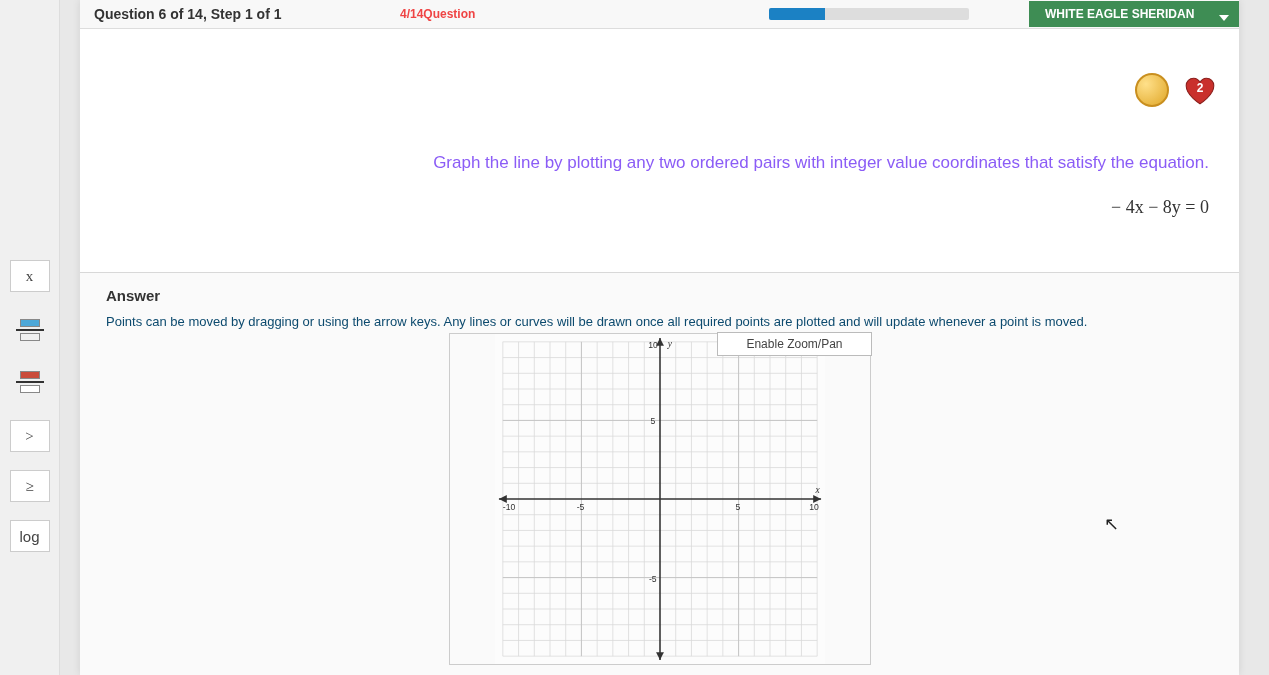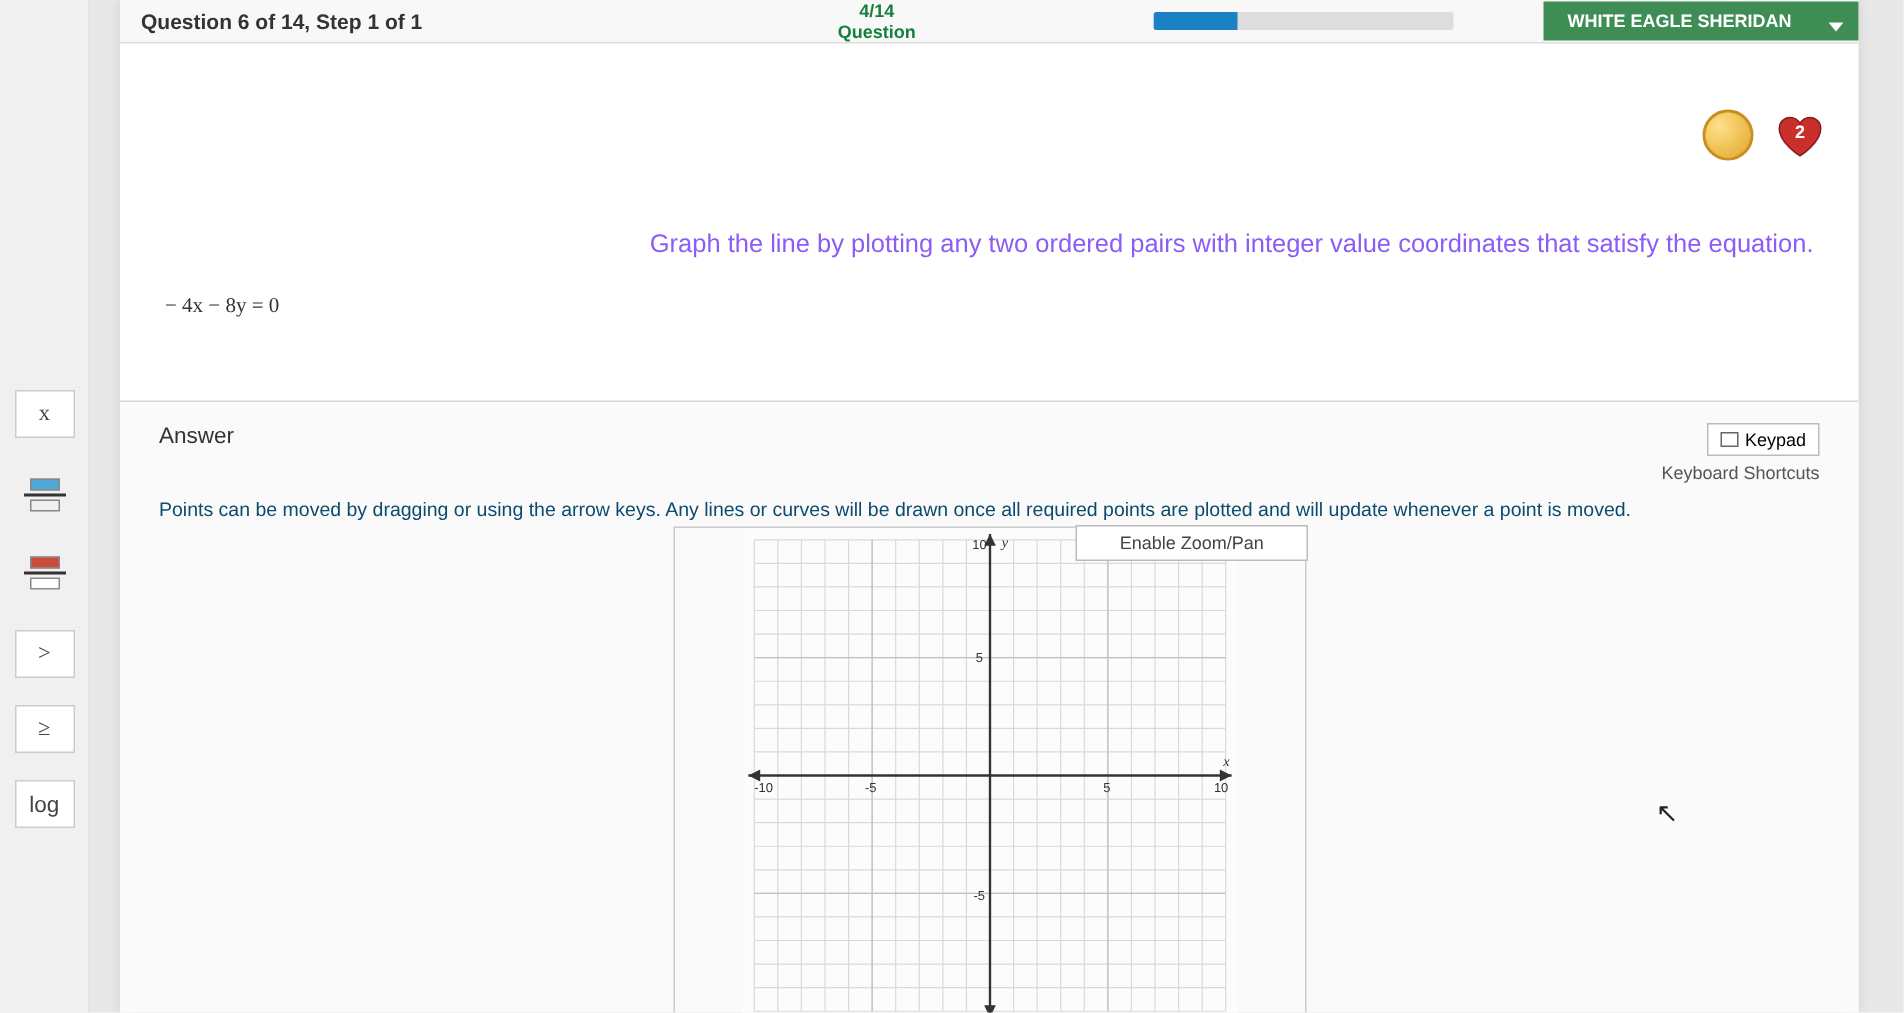--- a/index.html
+++ b/index.html
@@ -62,24 +62,24 @@
     .q-label {
       font-size: 14px;
       font-weight: bold;
       color: #333;
       padding-left: 14px;
       flex: 0 0 320px;
     }
     .score-block {
       flex: 1;
       display: flex;
-      flex-direction: column;
-      align-items: center;
-      font-size: 12px;
-      color: #15803d;
+      flex-direction: row;
+      align-items: center;
+      font-size: 12px;
+      color: #ef4444;
     }
     .score-block .score { font-weight: bold; }
     .score-block .correct { font-weight: bold; }
     .progress-wrap {
       flex: 0 0 260px;
       display: flex;
       align-items: center;
     }
     .progress-bar {
       width: 200px;
@@ -144,40 +144,40 @@
     .question-body {
       padding: 6px 30px 18px 30px;
     }
     .instruction {
       font-size: 17px;
       color: #8b5cf6;
       margin-bottom: 24px;
       text-align: right;
     }
     .equation {
-      text-align: left;
-      font-size: 14px;
+      text-align: right;
+      font-size: 18px;
       color: #333;
       font-family: 'Times New Roman', serif;
     }
     .answer-section {
       border-top: 1px solid #d8d8d8;
       padding: 14px 26px 10px 26px;
       background: #fafafa;
       flex: 1;
       position: relative;
     }
     .answer-header {
       display: flex;
       justify-content: space-between;
       align-items: flex-start;
     }
     .answer-title {
       font-size: 15px;
-      font-weight: normal;
+      font-weight: bold;
       color: #333;
       text-align: right;
     }
     .right-controls {
       text-align: right;
       font-size: 12px;
       color: #555;
     }
     .keypad-btn {
       background: #fff;
@@ -289,27 +289,20 @@
   </div>
 
   <div class="question-body">
     <p class="instruction">Graph the line by plotting any two ordered pairs with integer value coordinates that satisfy the equation.</p>
     <p class="equation">− 4x − 8y = 0</p>
   </div>
 
   <div class="answer-section">
     <div class="answer-header">
       <div class="answer-title">Answer</div>
-      <div class="right-controls">
-        <button class="keypad-btn">
-          <span class="kb-icon"></span>
-          <span>Keypad</span>
-        </button>
-        <a href="#" class="shortcuts-link">Keyboard Shortcuts</a>
-      </div>
     </div>
     <p class="hint">Points can be moved by dragging or using the arrow keys. Any lines or curves will be drawn once all required points are plotted and will update whenever a point is moved.</p>
 
     <div class="graph-area">
       <div class="graph-panel">
         <button class="zoom-btn">Enable Zoom/Pan</button>
         <svg class="graph-svg" width="420" height="330" viewBox="0 0 420 420">
           <rect x="0" y="0" width="420" height="420" fill="#fcfcfc"></rect>
           <g stroke="#d9d9d9" stroke-width="1">
             <line x1="10" y1="10" x2="10" y2="410"></line>

